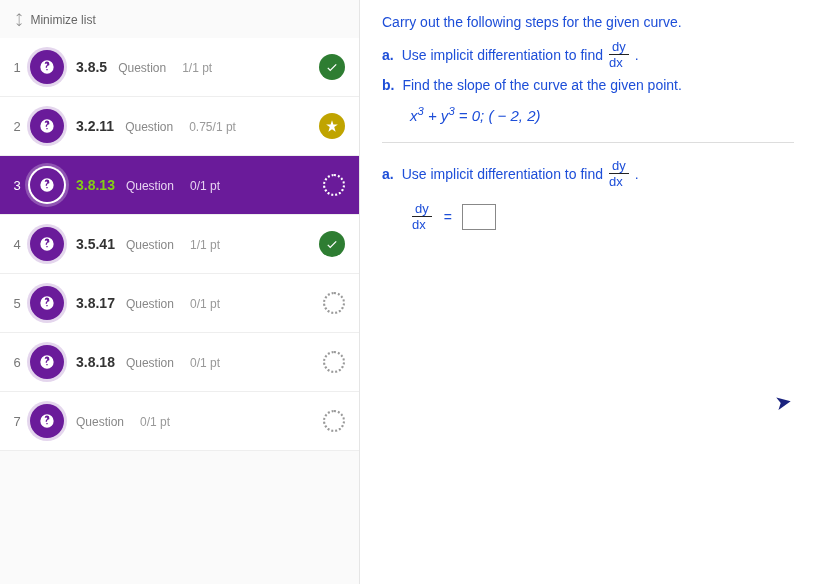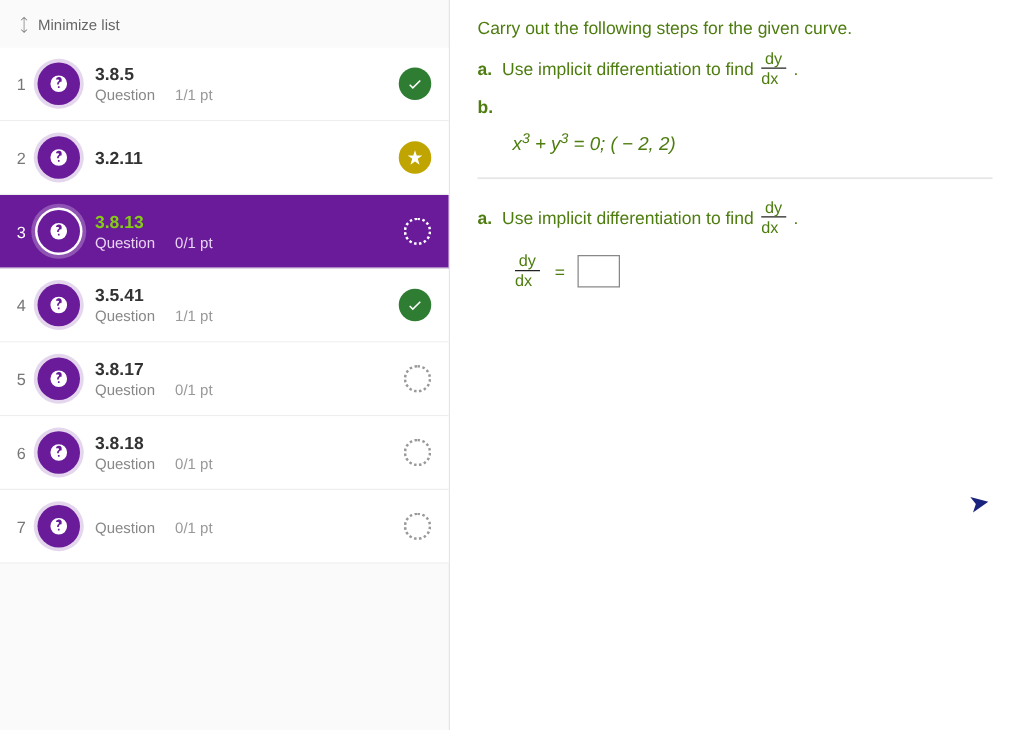--- a/index.html
+++ b/index.html
@@ -60,21 +60,21 @@
     .qicon svg { width: 16px; height: 16px; fill: #fff; }
     .item.active .qicon svg { fill: #fff; }
     .item.active .qicon { background: #6a1b9a; }
     .item.active .qicon { box-shadow: 0 0 0 3px rgba(255,255,255,0.25); background:#6a1b9a; }
     .item.active .qicon { background:#5c168a; }
     .item.active .qicon svg { fill:#fff;}
     .item.active .qicon { background:#6a1b9a; border:2px solid #fff;}
     .item.active .qicon { width:34px;height:34px;}
     .item.active .qicon { background:#6a1b9a;}
     .item.active .qicon{background:#6a1b9a;border:none;box-shadow:0 0 0 2px #fff, 0 0 0 5px rgba(255,255,255,.25);}
-    .info { flex: 1; display: flex; flex-direction: column; }
+    .info { flex: 1; display: flex; flex-direction: row; gap: 11px; }
     .title { font-size: 14px; font-weight: 600; color: #333; }
     .item.active .title { color: #84cc16; }
     .sub { font-size: 12px; color: #888; margin-top: 2px; }
     .sub .score { margin-left: 16px; color: #999; }
     .item.active .sub, .item.active .sub .score { color: #e8d4f2; }
     .status {
       width: 26px; height: 26px; border-radius: 50%;
       display: flex; align-items: center; justify-content: center;
       margin-left: 6px; margin-right: 4px;
       flex-shrink: 0;
@@ -83,21 +83,21 @@
     .status.partial { background: #c0a400; color: #fff; }
     .status.open {
       border: 2px dotted #999; color: transparent; width: 22px; height: 22px;
     }
     .item.active .status.open { border: 2px dotted #fff; }
     .status svg { width: 14px; height: 14px; fill: currentColor; }
     .content {
       flex: 1;
       padding: 14px 22px 18px 22px;
       background: #fff;
-      color: #4d7c0f;
+      color: #1d4ed8;
       font-size: 14px;
       overflow: auto;
     }
     .content p { margin-bottom: 10px; }
     .content .step { margin: 8px 0 6px 0; display: flex; align-items: center; gap: 4px; }
     .step-label { font-weight: 600; margin-right: 4px; }
     .frac {
       display: inline-flex; flex-direction: column; align-items: flex-start;
       font-size: 13px; line-height: 1; margin: 0 2px; vertical-align: middle;
     }
@@ -143,20 +143,21 @@
       </div>
       <div class="item">
         <div class="num">2</div>
         <div class="qicon">
           <svg viewBox="0 0 24 24">
             <path d="M12 2a10 10 0 100 20 10 10 0 000-20zm1 15h-2v-2h2v2zm1.07-7.75l-.9.92A3.48 3.48 0 0012 13h-2v-.5a4 4 0 011.17-2.83l1.24-1.26A1.5 1.5 0 0010.5 7H8.5a3.5 3.5 0 017 .75 2.99 2.99 0 01-.93 2.5z"></path>
           </svg>
         </div>
         <div class="info">
           <div class="title">3.2.11</div>
+          <div class="sub"><span>Question</span><span class="score">0.75/1 pt</span></div>
         </div>
         <div class="status partial">
           <svg viewBox="0 0 24 24">
             <path d="M12 2l2.39 7.36H22l-6.19 4.5L18.2 22 12 17.5 5.8 22l2.39-8.14L2 9.36h7.61z"></path>
           </svg>
         </div>
       </div>
       <div class="item active">
         <div class="num">3</div>
         <div class="qicon">
@@ -236,20 +237,21 @@
     <span>Use implicit differentiation to find</span>
     <span class="frac">
       <span class="top">dy</span>
       <span class="bot">dx</span>
     </span>
     <span>.</span>
   </div>
 
   <div class="step">
     <span class="step-label">b.</span>
+    <span>Find the slope of the curve at the given point.</span>
   </div>
 
   <div class="eqline">
     x<sup>3</sup> + y<sup>3</sup> = 0; ( − 2, 2)
   </div>
 
   <hr class="hr">
 
   <div class="step">
     <span class="step-label">a.</span>

